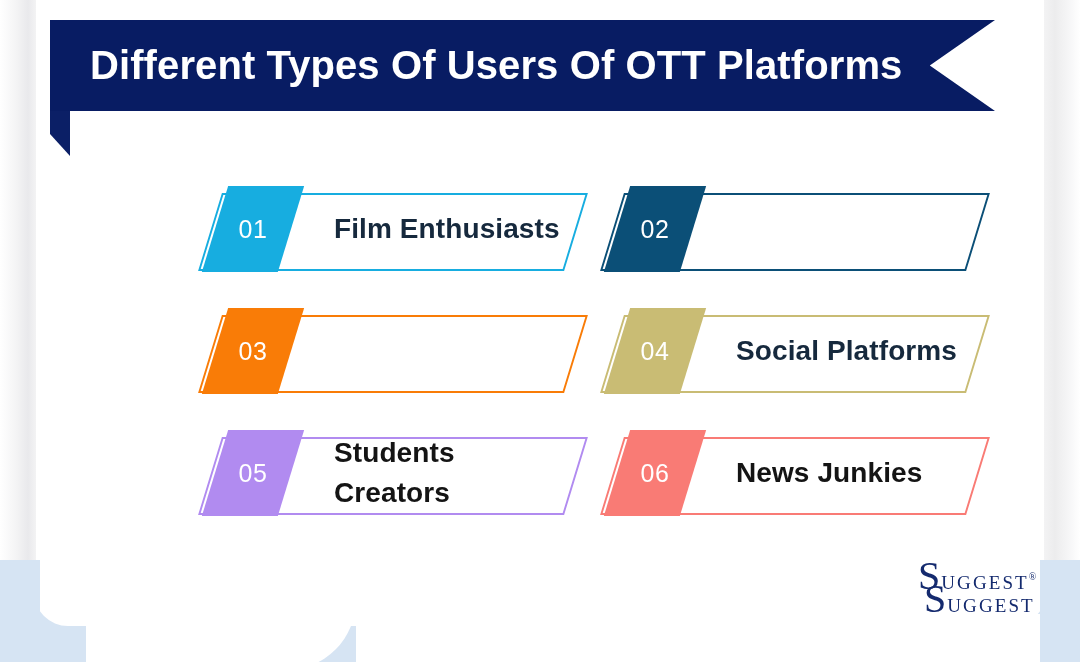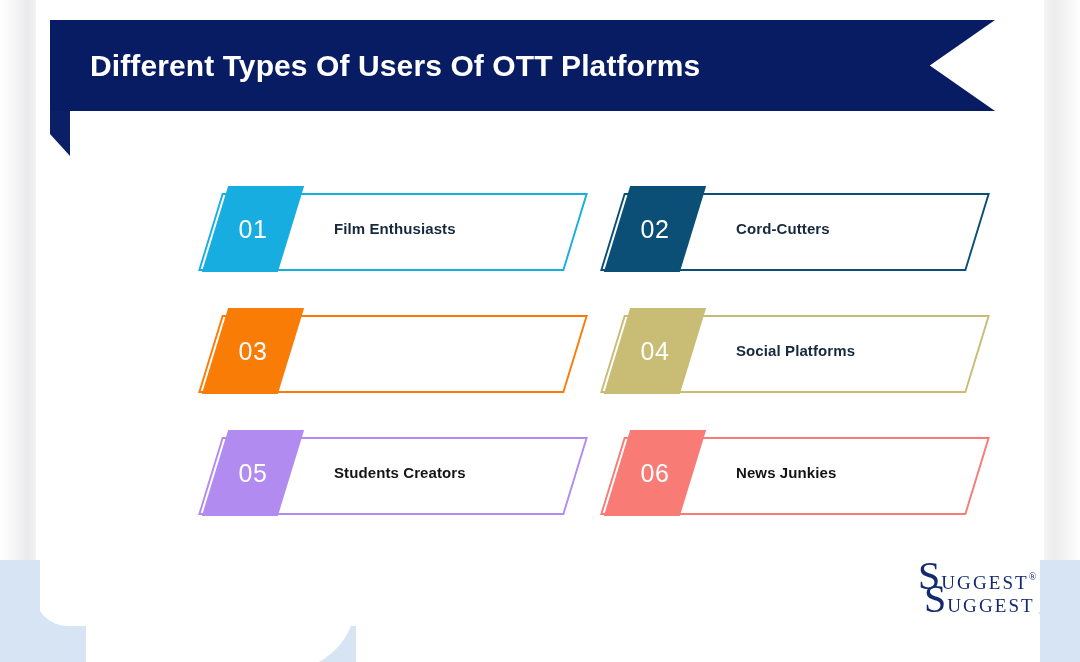--- a/index.html
+++ b/index.html
@@ -122,21 +122,21 @@
     top: 0;
     width: 945px;
     height: 91px;
     background: #081c63;
     clip-path: polygon(0 0, 100% 0, 93.1% 50%, 100% 100%, 0 100%);
     display: flex;
     align-items: center;
   }
   .ribbon-title {
     color: #ffffff;
-    font-size: 30px;
+    font-size: 40px;
     font-weight: bold;
     letter-spacing: 0.1px;
     margin-left: 40px;
     white-space: nowrap;
   }
 
   
   .items-grid {
     position: absolute;
     left: 176px;
@@ -194,21 +194,21 @@
   }
   .item-label {
     position: absolute;
     left: 124px;
     top: 0;
     width: 230px;
     height: 86px;
     display: flex;
     align-items: center;
     color: #16293d;
-    font-size: 15px;
+    font-size: 28px;
     font-weight: bold;
     line-height: 1.42;
     letter-spacing: 0.1px;
   }
   .item-label.dark-text { color: #141414; }
 
   
   .logo {
     position: absolute;
     left: 884px;
@@ -272,21 +272,20 @@
           <div class="item-badge-number">01</div>
         </div>
         <div class="item-label">Film Enthusiasts</div>
       </div>
 
       <div class="item col1 row0" style="--accent:#0b4f77">
         <div class="item-frame"></div>
         <div class="item-badge">
           <div class="item-badge-number">02</div>
         </div>
-        <div class="item-label">Cord-Cutters</div>
       </div>
 
       <div class="item col0 row1" style="--accent:#f97c07">
         <div class="item-frame"></div>
         <div class="item-badge">
           <div class="item-badge-number">03</div>
         </div>
       </div>
 
       <div class="item col1 row1" style="--accent:#c9bc74">

